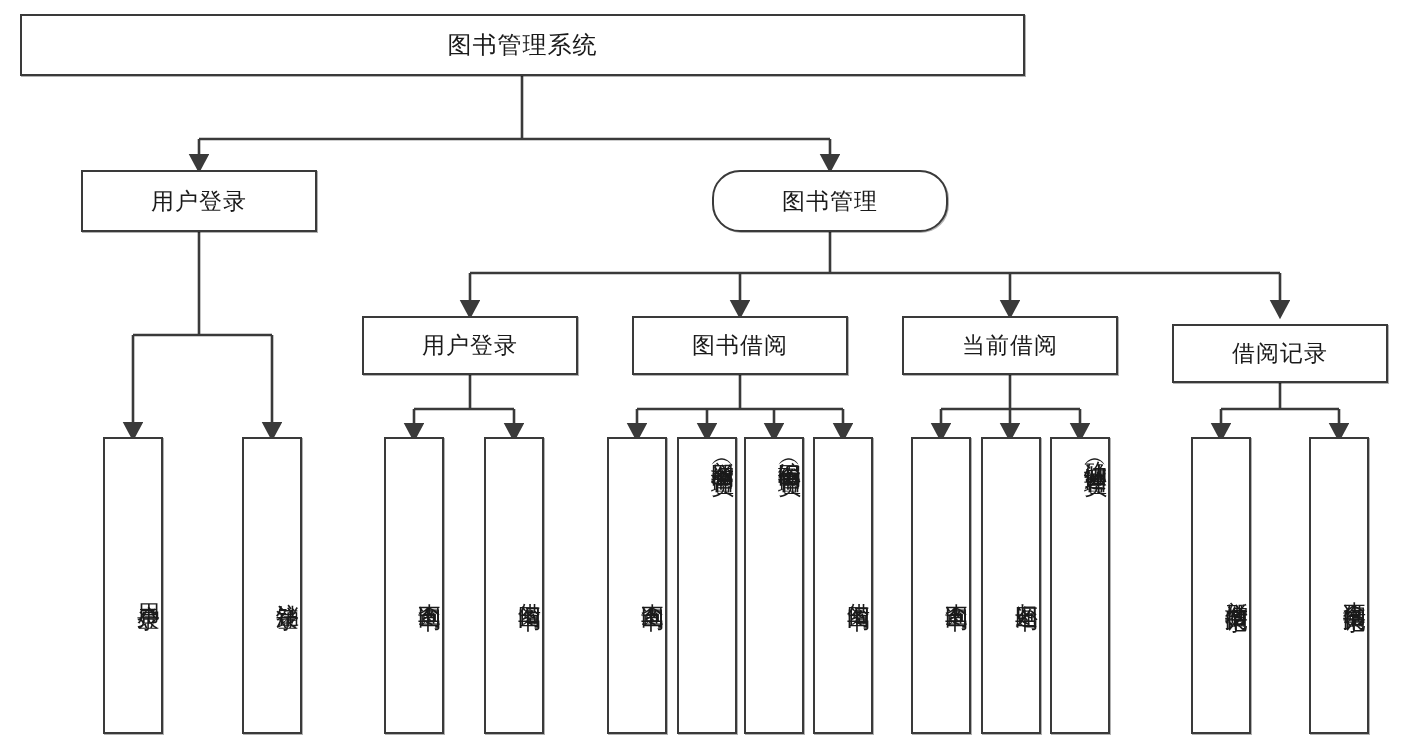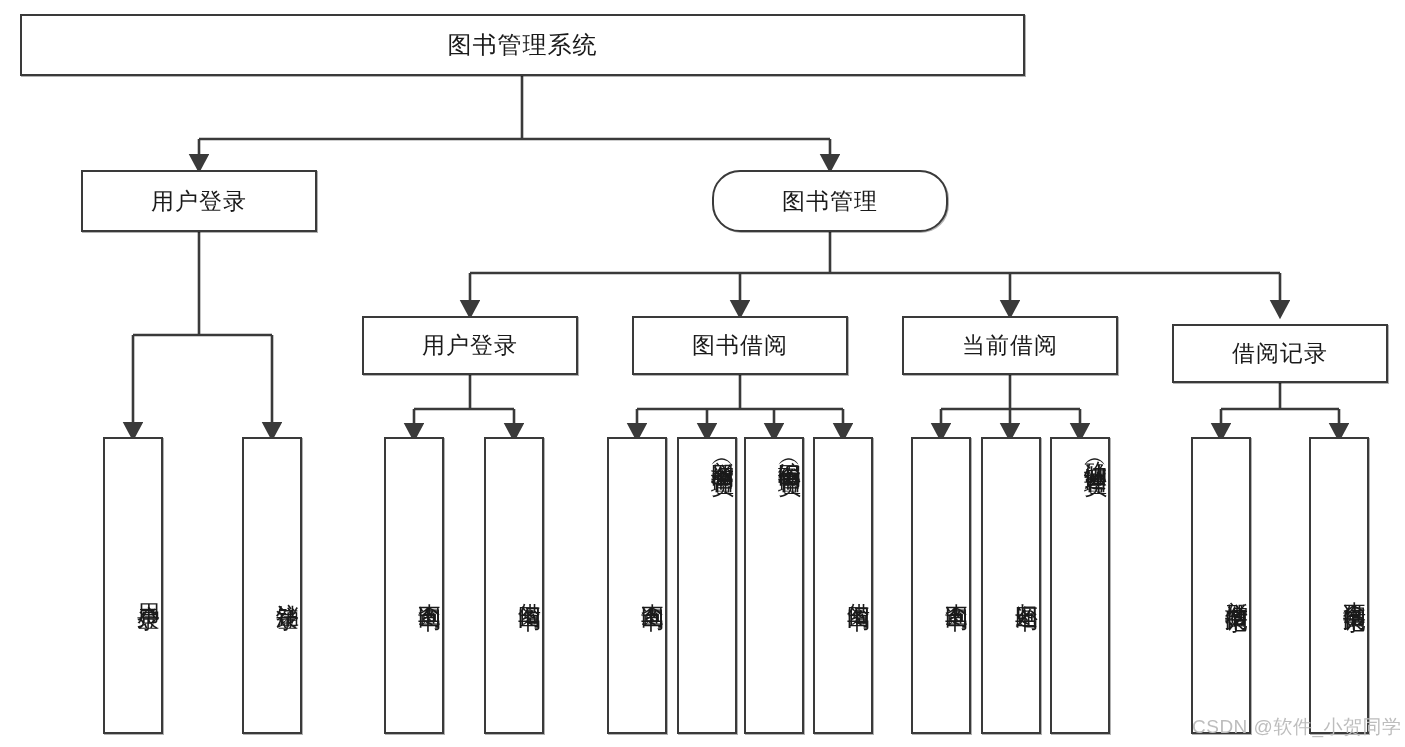--- a/index.html
+++ b/index.html
@@ -180,15 +180,14 @@
     <span>确认归还（管理员）</span>
   </div>
 
   <div class="node node-v" style="left:1191px; top:437px; width:60px; height:297px;">
     <span>新增借阅记录</span>
   </div>
   <div class="node node-v" style="left:1309px; top:437px; width:60px; height:297px;">
     <span>查询借阅记录</span>
   </div>
 
-  <div class="watermark" style="left:1192px; top:714px;">CSDN @软件_小贺同学</div>
 
 </div>
 
 </body></html>

